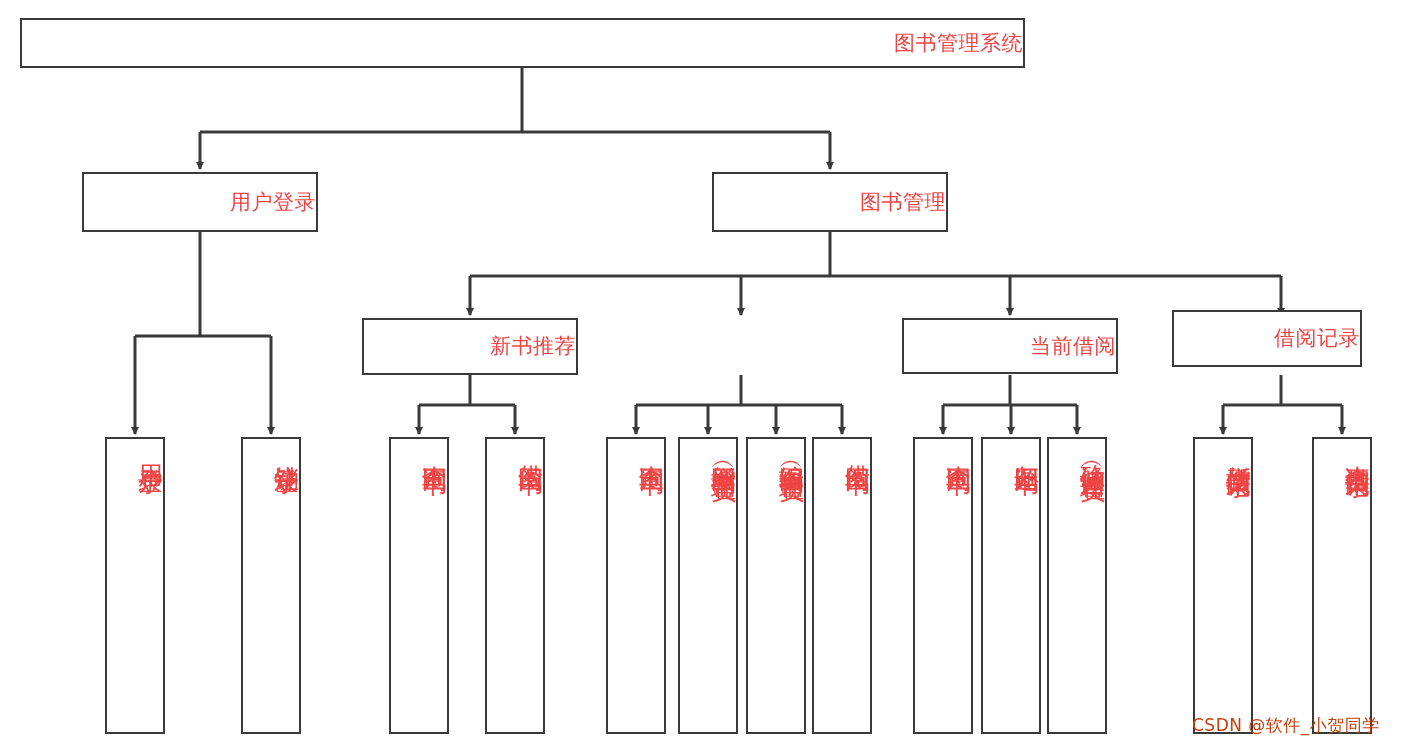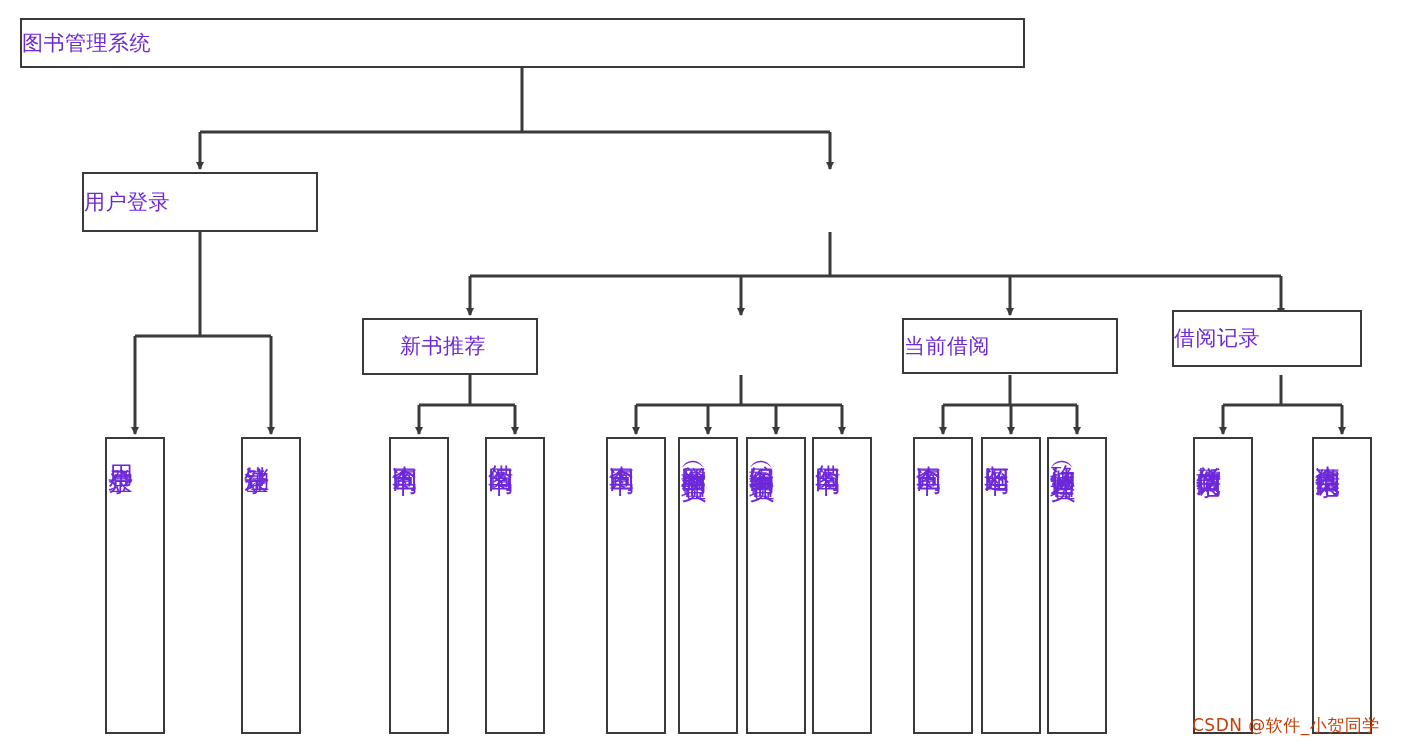--- a/index.html
+++ b/index.html
@@ -25,22 +25,22 @@
     height: 747px;
     pointer-events: none;
   }
   .node {
     position: absolute;
     box-sizing: border-box;
     border: 2.5px solid #3a3a3a;
     background: #ffffff;
     display: flex;
     align-items: center;
-    justify-content: flex-start;
-    color: #6d28d9;
+    justify-content: flex-end;
+    color: #ef4444;
   }
   .node .label {
     display: block;
     text-align: center;
     line-height: 1.18;
     letter-spacing: 0.5px;
   }
   
   .node.h .label {
     font-size: 21px;
@@ -126,22 +126,25 @@
     </g>
   </svg>
 
   <div class="node h root" style="left:20px; top:18px; width:1005px; height:50px;">
     <span class="label">图书管理系统</span>
   </div>
 
   <div class="node h" style="left:82px; top:172px; width:236px; height:60px;">
     <span class="label">用户登录</span>
   </div>
+  <div class="node h" style="left:712px; top:172px; width:236px; height:60px;">
+    <span class="label">图书管理</span>
+  </div>
 
-  <div class="node h" style="left:362px; top:318px; width:176px; height:57px;padding-left:36px;">
+  <div class="node h" style="left:362px; top:318px; width:216px; height:57px;padding-left:36px;">
     <span class="label">新书推荐</span>
   </div>
   <div class="node h" style="left:902px; top:318px; width:216px; height:56px;">
     <span class="label">当前借阅</span>
   </div>
   <div class="node h" style="left:1172px; top:310px; width:190px; height:57px;">
     <span class="label">借阅记录</span>
   </div>
 
   <div class="node v" style="left:105px; top:437px; width:60px; height:297px;">

